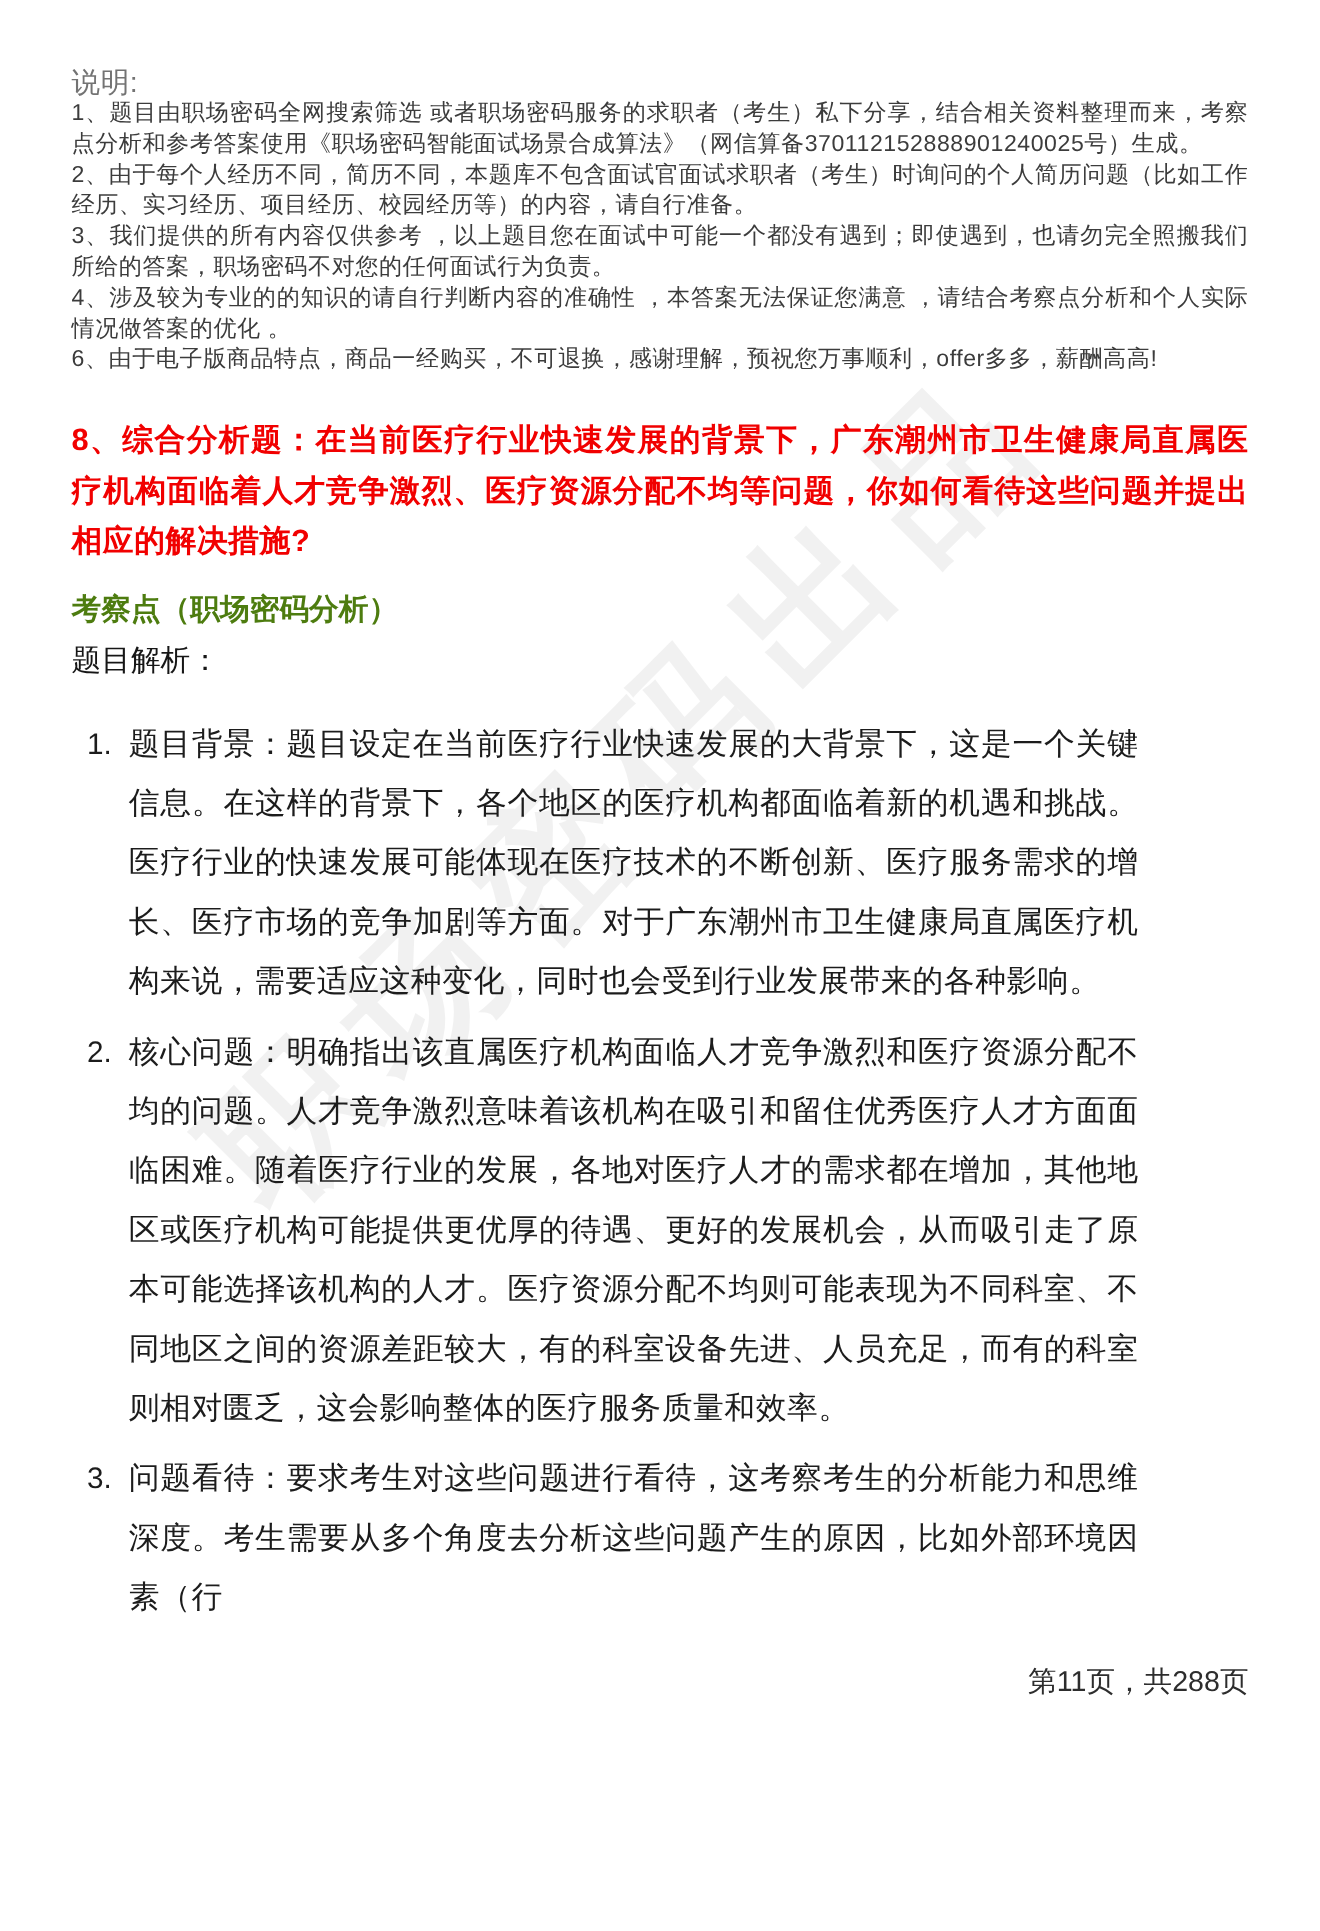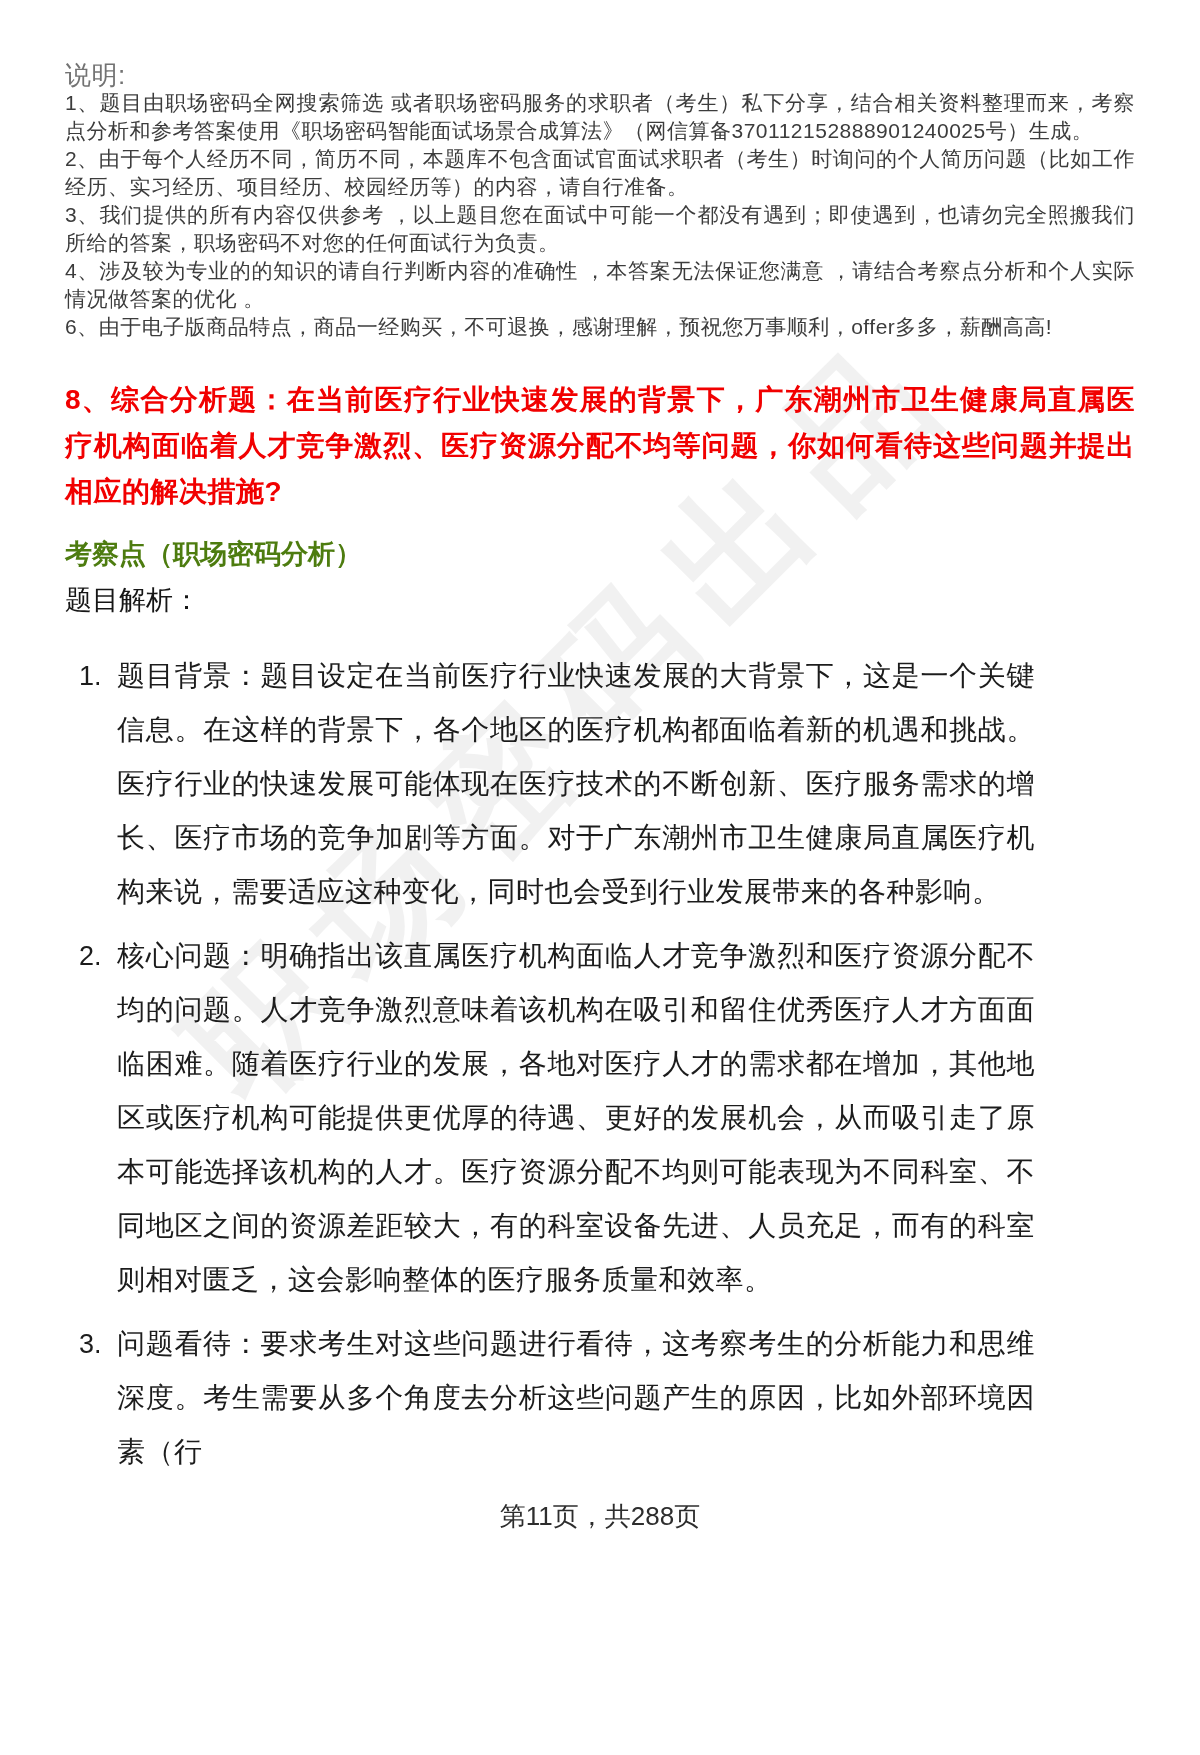--- a/index.html
+++ b/index.html
@@ -87,22 +87,22 @@
   }
   .analysis-item .text {
     width: 918px;
     font-size: 28px;
     line-height: 54px;
     text-align: justify;
     letter-spacing: 0.5px;
   }
 
   .page-footer {
-    margin-top: 20px;
-    text-align: center;
+    margin-top: 32px;
+    text-align: right;
     font-size: 26px;
     color: #2d2d2d;
   }
 </style>
 </head>
 <body>
 
 <div class="page">
 
   <div class="watermark">职场密码出品</div>

